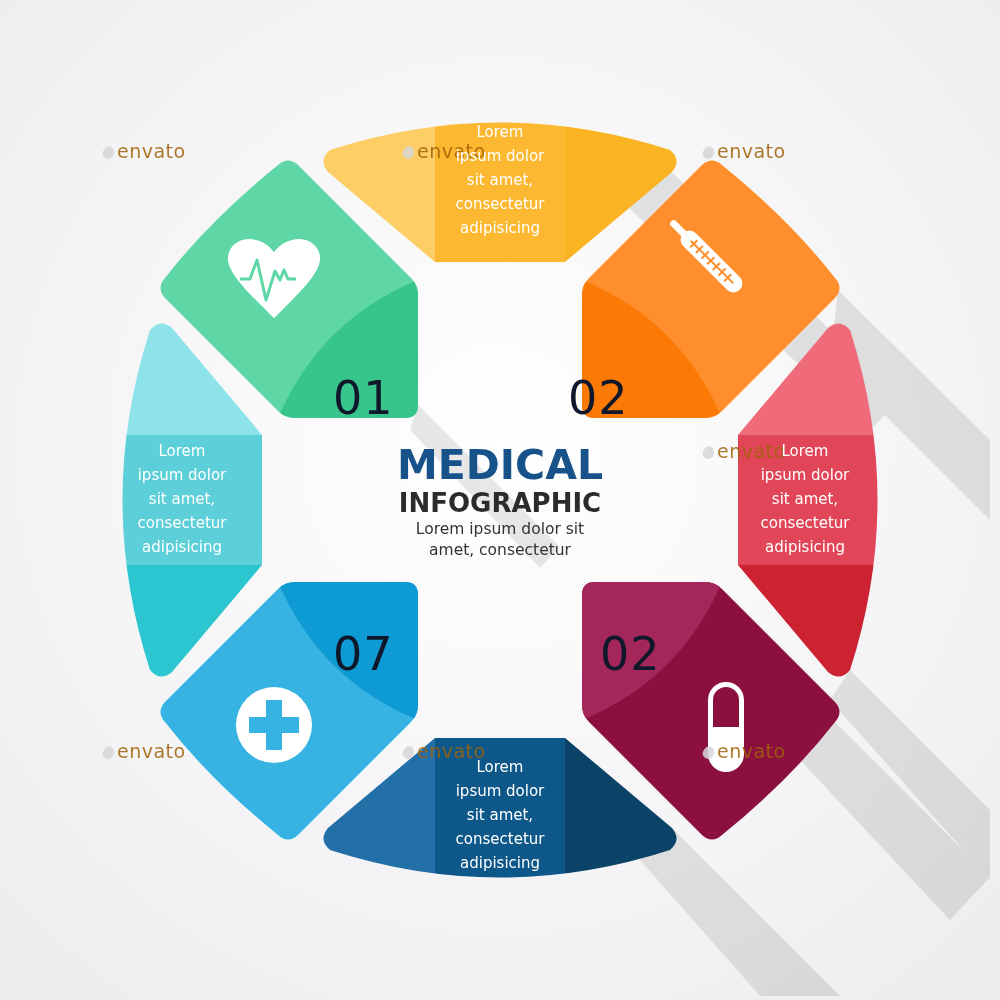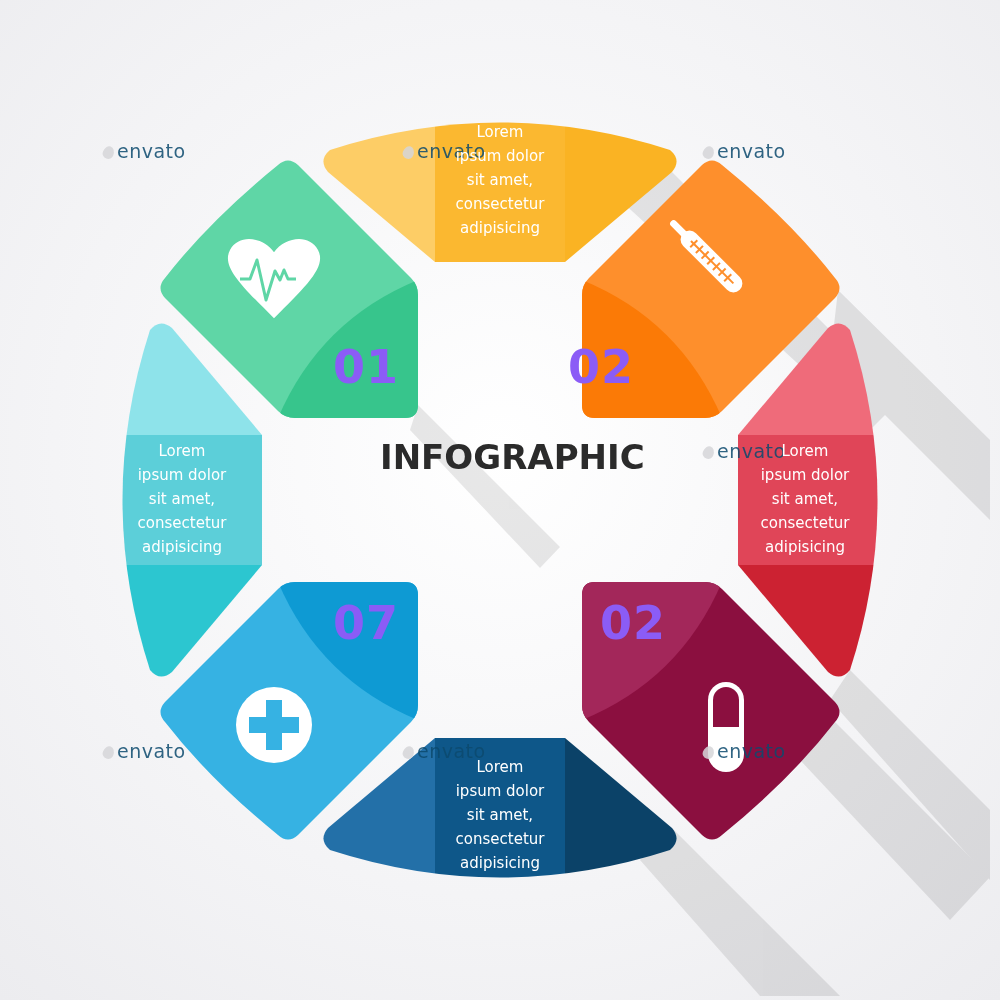--- a/index.html
+++ b/index.html
@@ -1,27 +1,27 @@
 <!DOCTYPE html>
 <html><head>
 <meta charset="utf-8">
 <style>
   html, body { margin:0; padding:0; }
   body { width:1000px; height:1000px; background:#f6f6f7; position:relative; overflow:hidden;
          font-family:"DejaVu Sans","Liberation Sans",sans-serif; }
   #bg { position:absolute; left:0; top:0; width:1000px; height:1000px;
         background: radial-gradient(circle at 50% 45%, #ffffff 0%, #f4f4f6 60%, #ececef 100%); }
   svg.diagram { position:absolute; left:0; top:0; width:1000px; height:1000px; }
-  .wm { position:absolute; color:#0c4a6e; font-size:19px; letter-spacing:0.5px; opacity:0.85; }
+  .wm { position:absolute; color:#a16207; font-size:19px; letter-spacing:0.5px; opacity:0.85; }
   .wm .drop { display:inline-block; width:11px; height:13px; background:#d6d6d9; border-radius:50% 50% 50% 50% / 60% 60% 40% 40%; margin-right:3px; vertical-align:-1px; transform:rotate(20deg); }
   .seg-text { position:absolute; width:170px; text-align:center; color:#ffffff; font-size:15px; line-height:24px; }
-  .num { position:absolute; color:#8b5cf6; font-size:46px; font-weight:bold; letter-spacing:1px; }
+  .num { position:absolute; color:#0f172a; font-size:46px; font-weight:normal; letter-spacing:1px;margin-top:31px; }
   .center { position:absolute; left:380px; top:442px; width:240px; text-align:center; }
   .title1 { color:#17538a; font-size:41px; font-weight:bold; line-height:46px; letter-spacing:0px; }
-  .title2 { color:#2b2b2b; font-size:34px; font-weight:bold; line-height:30px; }
+  .title2 { color:#2b2b2b; font-size:26px; font-weight:bold; line-height:30px; }
   .subtitle { color:#333333; font-size:15.5px; line-height:19px; margin-top:2px; }
 </style>
 </head>
 <body>
 
 <div id="bg"></div>
 
 <svg class="diagram" viewBox="0 0 1000 1000">
   <defs>
     <clipPath id="clipTop">
@@ -171,14 +171,17 @@
 </div>
 <div class="seg-text" style="left:97px;top:439px;">
   <div>Lorem</div>
   <div>ipsum dolor</div>
   <div>sit amet,</div>
   <div>consectetur</div>
   <div>adipisicing</div>
 </div>
 
 <div class="center">
+  <div class="title1">MEDICAL</div>
   <div class="title2">INFOGRAPHIC</div>
+  <div class="subtitle">Lorem ipsum dolor sit</div>
+  <div class="subtitle">amet, consectetur</div>
 </div>
 
 </body></html>

